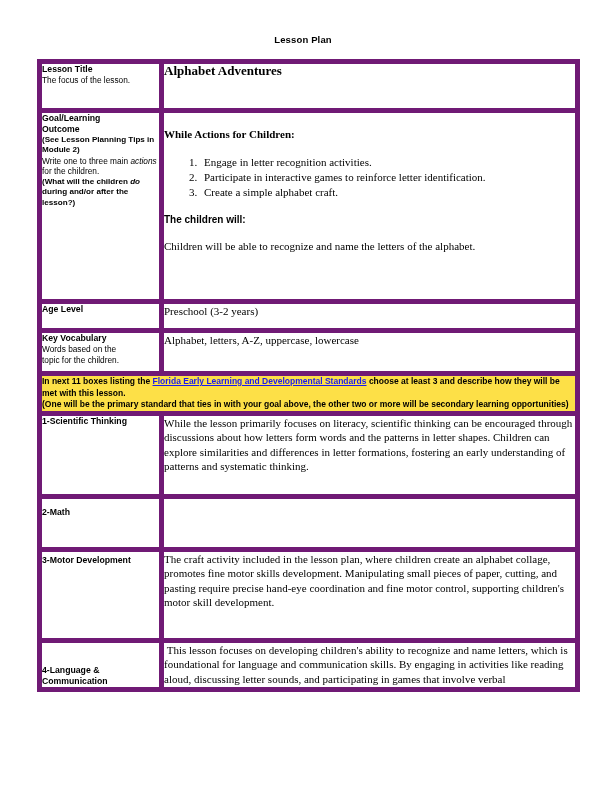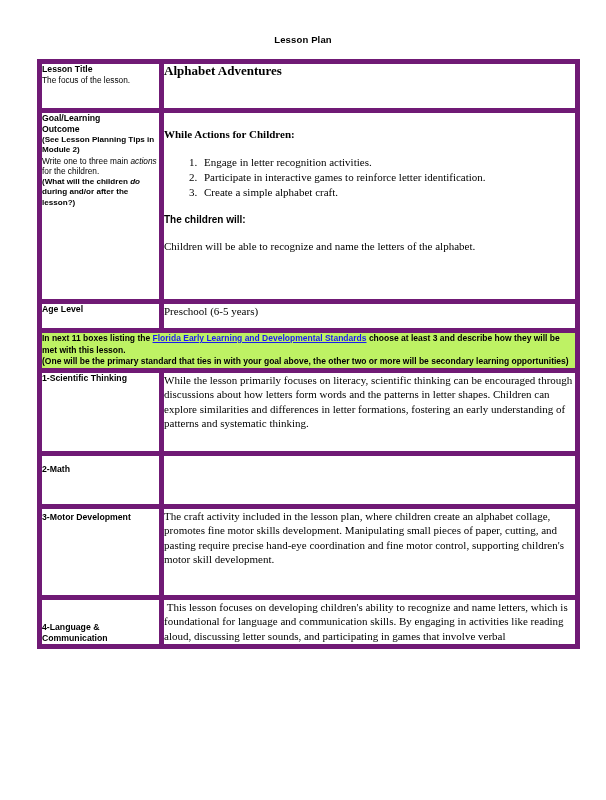--- a/index.html
+++ b/index.html
@@ -104,21 +104,21 @@
     font-family: "Liberation Serif", serif;
     font-size: 11px;
     line-height: 15px;
     padding-left: 4px;
   }
   .spacer-12 { height: 12px; }
   .spacer-14 { height: 14px; }
 
   
   td.note-band {
-    background: #bef264;
+    background: #fde047;
     border: 1px solid #6e6e6e;
     padding: 8px 9px 8px 8px;
   }
   .note-band .note-text {
     font-family: "Liberation Sans", sans-serif;
     font-weight: bold;
     font-size: 8.5px;
     line-height: 11.6px;
   }
   .note-band a.std-link {
@@ -172,24 +172,34 @@
           <div class="spacer-12"></div>
           <div>Children will be able to recognize and name the letters of the alphabet.</div>
         </td>
       </tr>
 
       <tr>
         <td class="label-cell">
           <span class="lbl-strong">Age Level</span>
         </td>
         <td class="body-cell" style="height:24px;">
-          <div>Preschool (6-5 years)</div>
-        </td>
-      </tr>
-
+          <div>Preschool (3-2 years)</div>
+        </td>
+      </tr>
+
+      <tr>
+        <td class="label-cell">
+          <span class="lbl-strong">Key Vocabulary</span>
+          <span class="lbl-reg">Words based on the</span>
+          <span class="lbl-reg">topic for the children.</span>
+        </td>
+        <td class="body-cell" style="height:38px;">
+          <div>Alphabet, letters, A-Z, uppercase, lowercase</div>
+        </td>
+      </tr>
 
 
       <tr>
         <td class="note-band" colspan="2">
           <div class="note-text">
             <span>In next 11 boxes listing the </span><a class="std-link" href="#">Florida Early Learning and Developmental Standards</a><span> choose at least 3 and describe how they will be met with this lesson.</span>
           </div>
           <div class="note-text">(One will be the primary standard that ties in with your goal above, the other two or more will be secondary learning opportunities)</div>
         </td>
       </tr>

